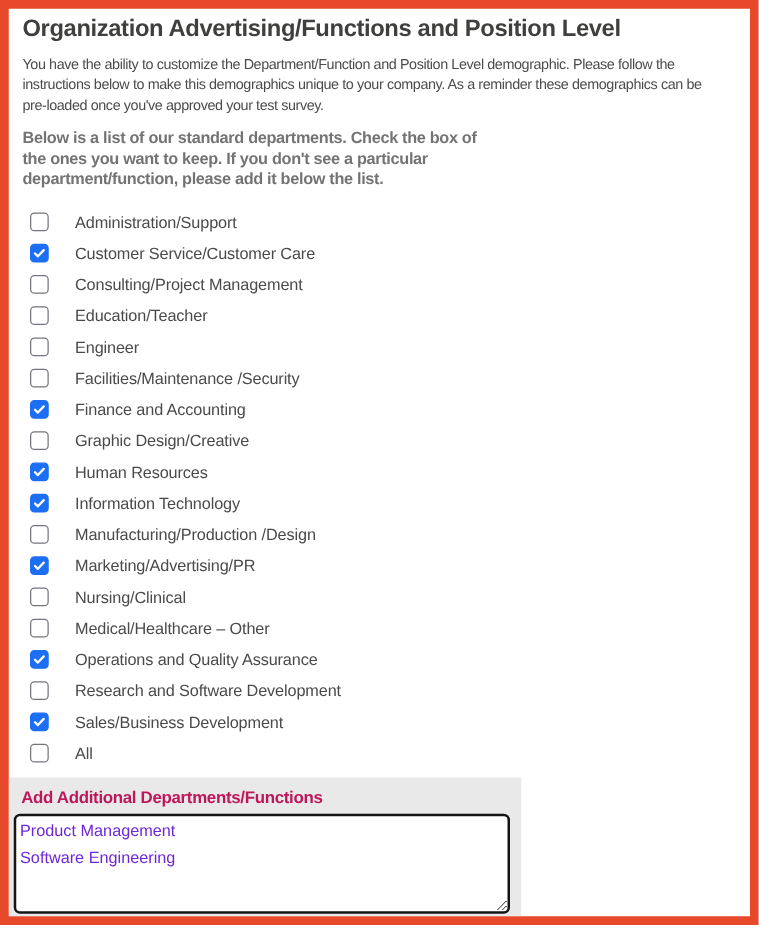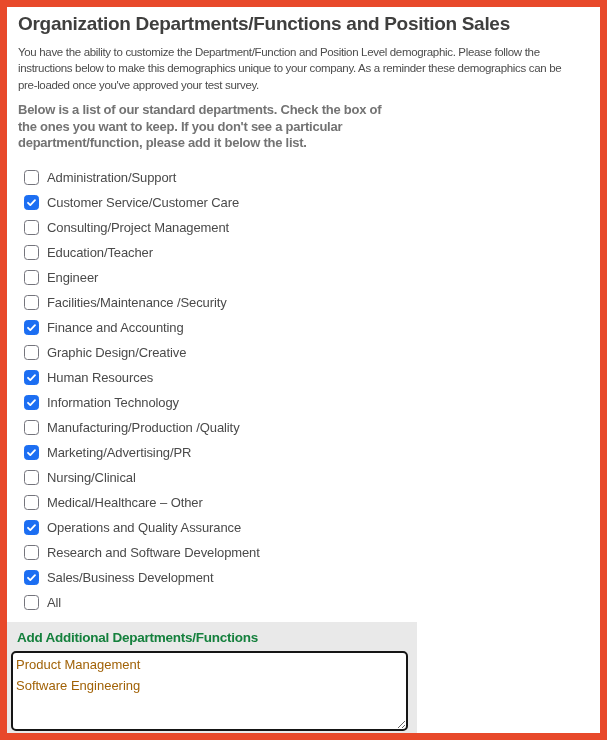--- a/index.html
+++ b/index.html
@@ -19,56 +19,57 @@
     color: #4c4c4c; letter-spacing: -0.33px; white-space: pre-line;
   }
   .instructions {
     margin: 9px 0 0 0; font-size: 13px; font-weight: bold; line-height: 16.6px;
     color: #737373; letter-spacing: -0.25px; white-space: pre-line;
   }
   .dept-list { margin-top: 13px; }
   .dept-row {
     height: 25px; display: flex; align-items: center; margin-left: 6px;
     cursor: pointer;
+    gap: 13px;
   }
   .cb {
     width: 15px; height: 15px; box-sizing: border-box; flex: 0 0 15px;
     border: 1.5px solid #74747c; border-radius: 3.5px; background: #ffffff;
     display: inline-flex; align-items: center; justify-content: center;
   }
   .cb .check { display: none; }
   .cb.checked { background: #1c6ef2; border-color: #1c6ef2; }
   .cb.checked .check { display: block; }
   .dept-label {
     margin-left: 8px; font-size: 13px; color: #4a4a4a; letter-spacing: -0.1px;
   }
   .panel {
     margin: 7px 0 0 -11px; width: 410px; height: 111px;
     box-sizing: border-box; background: #e9e9e9; padding-top: 8px;
   }
   .panel-label {
     margin-left: 10px; font-size: 13.5px; font-weight: bold;
-    color: #15803d; letter-spacing: -0.25px;
+    color: #be185d; letter-spacing: -0.25px;
   }
   .panel textarea {
     display: block; margin: 6px 0 0 4px; width: 397px; height: 80px;
     box-sizing: border-box; border: 2px solid #151515; border-radius: 5px;
     background: #ffffff; padding: 1px 3px; outline: none;
     font-family: "Liberation Sans", "DejaVu Sans", sans-serif;
-    font-size: 13px; line-height: 1.62; color: #a16207; resize: both;
+    font-size: 13px; line-height: 1.62; color: #6d28d9; resize: both;
     overflow: hidden;
   }
 </style>
 </head>
 <body>
 
 <div class="page">
   <div class="content">
 
-    <h1 class="title">Organization Departments/Functions and Position Sales</h1>
+    <h1 class="title">Organization Advertising/Functions and Position Level</h1>
 
     <p class="intro">You have the ability to customize the Department/Function and Position Level demographic. Please follow the
 instructions below to make this demographics unique to your company. As a reminder these demographics can be
 pre-loaded once you've approved your test survey.</p>
 
     <p class="instructions">Below is a list of our standard departments. Check the box of
 the ones you want to keep. If you don't see a particular
 department/function, please add it below the list.</p>
 
     <div class="dept-list">
@@ -137,21 +138,21 @@
       <svg class="check" width="11" height="11" viewBox="0 0 12 12">
         <path d="M2.2 6.3 L4.7 8.8 L9.8 3.4" fill="none" stroke="#ffffff" stroke-width="2" stroke-linecap="round" stroke-linejoin="round"></path>
       </svg>
     </span>
     <span class="dept-label">Information Technology</span>
   </label>
         <label class="dept-row">
     <span class="cb">
       
     </span>
-    <span class="dept-label">Manufacturing/Production /Quality</span>
+    <span class="dept-label">Manufacturing/Production /Design</span>
   </label>
         <label class="dept-row">
     <span class="cb checked">
       <svg class="check" width="11" height="11" viewBox="0 0 12 12">
         <path d="M2.2 6.3 L4.7 8.8 L9.8 3.4" fill="none" stroke="#ffffff" stroke-width="2" stroke-linecap="round" stroke-linejoin="round"></path>
       </svg>
     </span>
     <span class="dept-label">Marketing/Advertising/PR</span>
   </label>
         <label class="dept-row">

